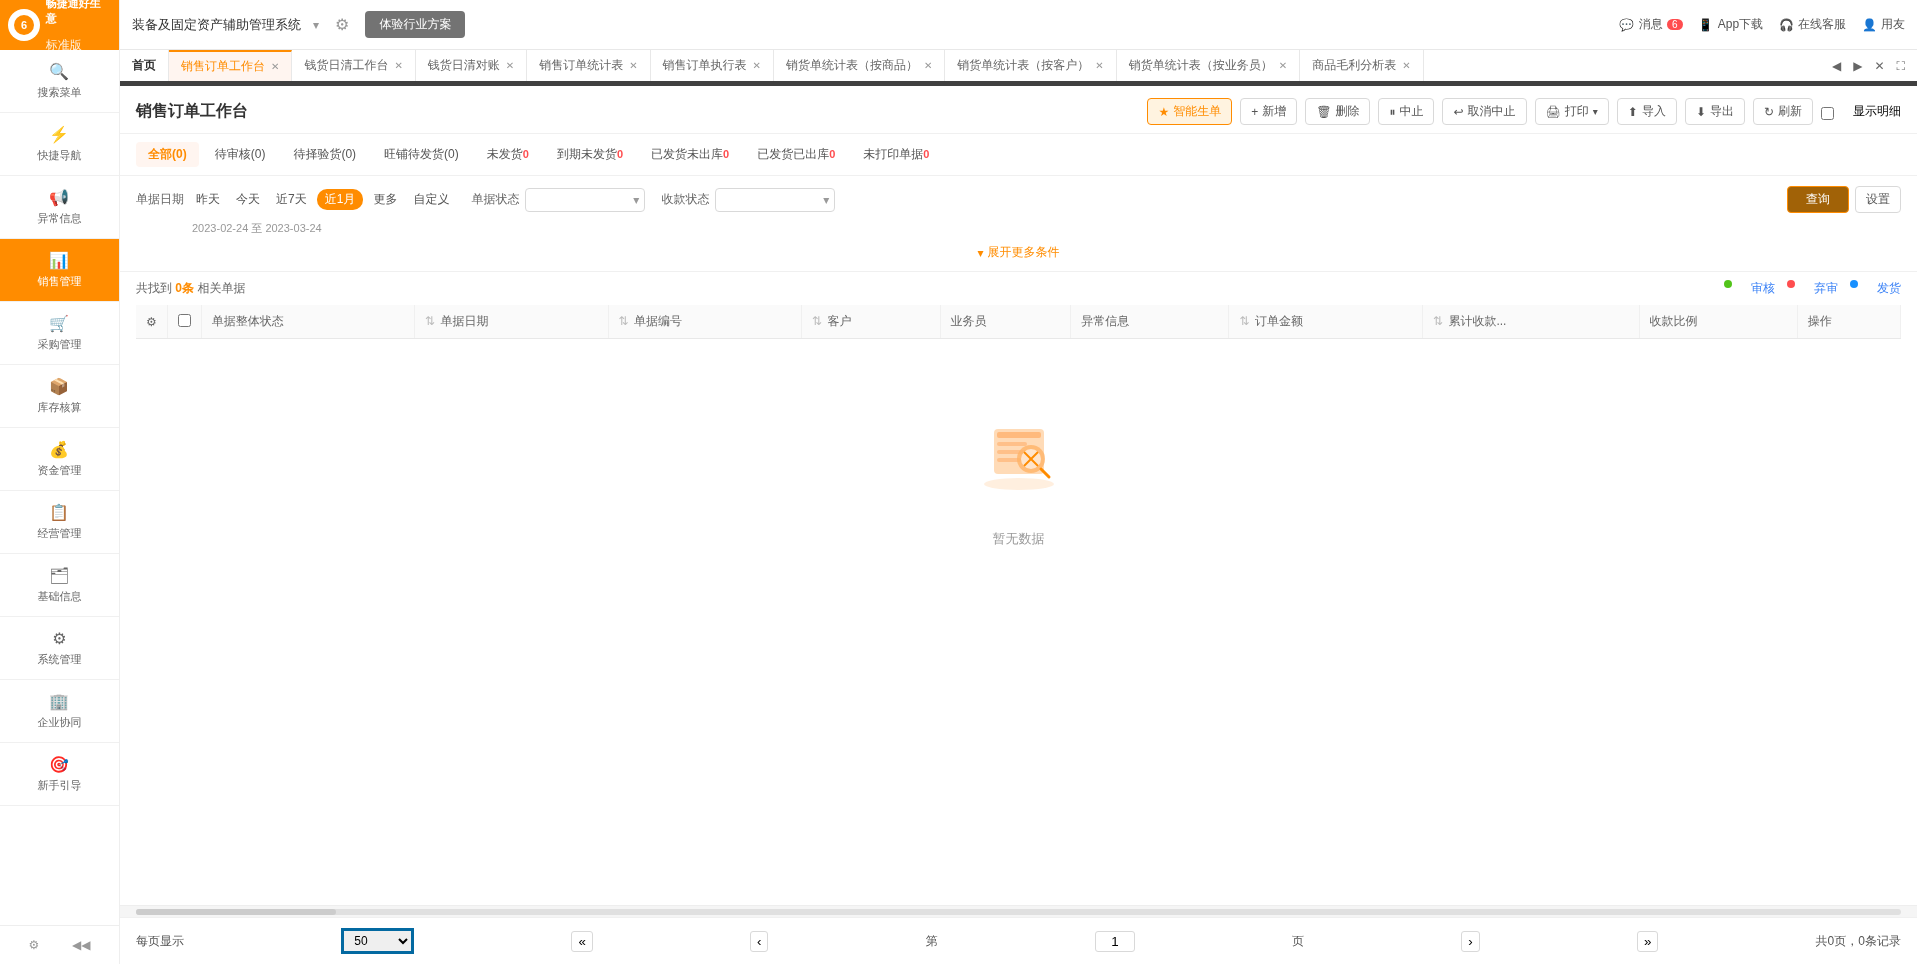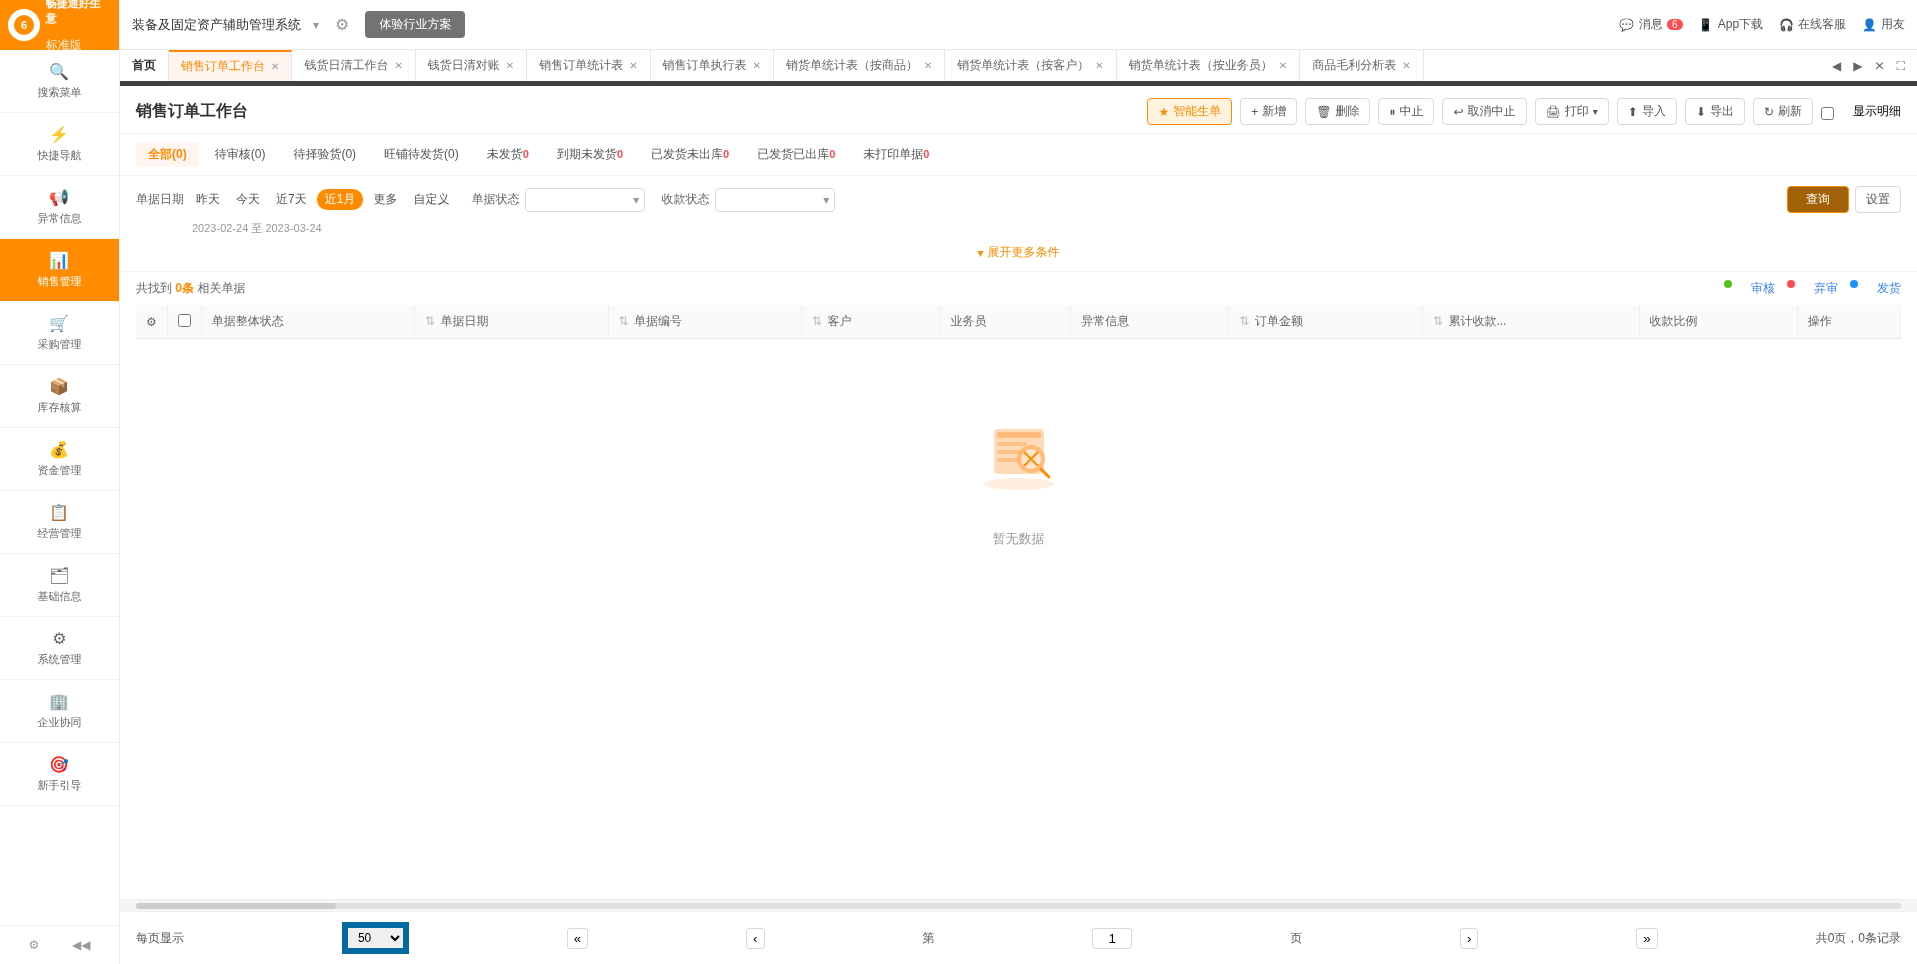--- a/index.html
+++ b/index.html
@@ -82,21 +82,21 @@
     .checkbox-col { width: 30px; }
     .settings-col { width: 30px; text-align: center; }
 
     
     .empty-state { flex: 1; display: flex; flex-direction: column; align-items: center; justify-content: center; padding: 60px 0; text-align: right; }
     .empty-icon { font-size: 80px; color: #ffcba4; margin-bottom: 12px; }
     .empty-text { color: #999; font-size: 13px; }
 
     
     .pagination { padding: 10px 16px; display: flex; align-items: center; justify-content: space-between; gap: 8px; border-top: 1px solid #f0f0f0; font-size: 12px; color: #555; }
-    .page-size-select { border: 6px solid #0369a1; border-radius: 0; padding: 2px 8px 2px 6px; font-size: 12px; }
+    .page-size-select { border: 3px solid #0369a1; border-radius: 0; padding: 2px 20px 2px 6px; font-size: 12px; }
     .page-btn { padding: 2px 6px; border: 1px solid #d9d9d9; border-radius: 3px; cursor: pointer; background: #fff; }
     .page-input { border: 1px solid #d9d9d9; border-radius: 3px; width: 40px; text-align: center; padding: 2px 4px; }
     .scrollbar-area { height: 12px; background: #f5f5f5; border-top: 1px solid #eee; display: flex; align-items: center; padding: 0 16px; }
     .scrollbar-track { flex: 1; height: 6px; background: #e0e0e0; border-radius: 3px; }
     .scrollbar-thumb { width: 200px; height: 6px; background: #ccc; border-radius: 3px; }
   </style>
 </head>
 <body>
 
 <div class="sidebar">

